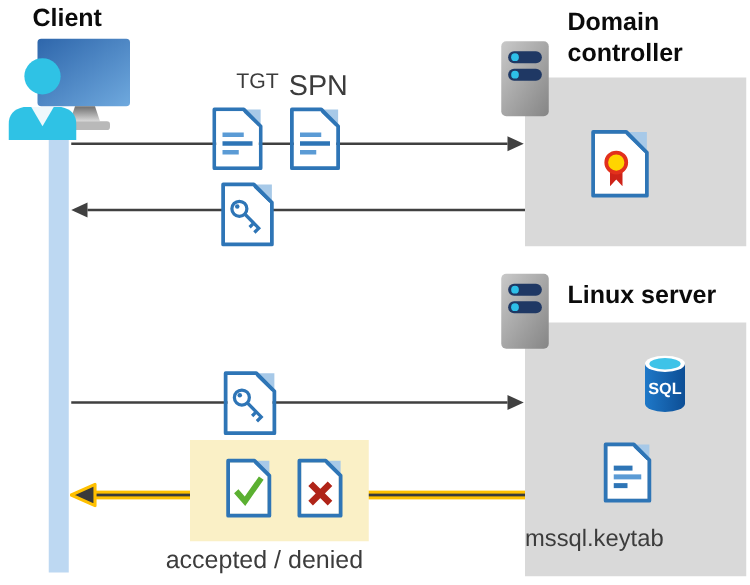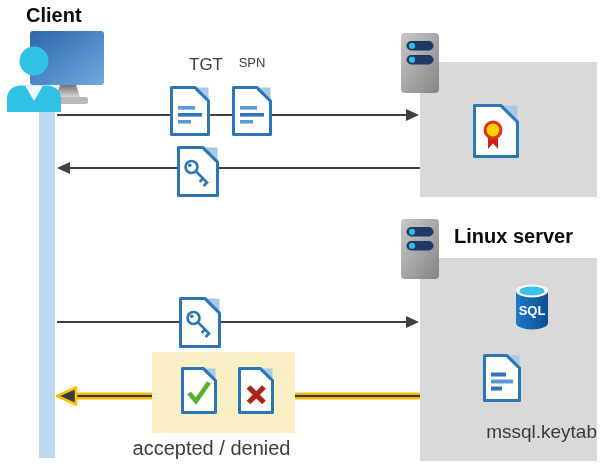--- a/index.html
+++ b/index.html
@@ -47,21 +47,21 @@
       <circle cx="34" cy="37" r="14.5" fill="#2fc2e5"></circle>
       <path d="M7 88 V75 Q7 64 19 61.5 L49 61.5 Q61 64 61 75 V88 Z" fill="#2fc2e5"></path>
       <polygon points="25,61.5 43,61.5 34,77" fill="#eef8fc"></polygon>
     </svg>
   </div>
 
   <div class="aline" style="left:57px;top:114px;width:349px;"></div>
   <div class="ahead-r" style="left:406px;top:109px;"></div>
 
   <div class="lbl" style="left:185px;top:55px;width:42px;font-size:17px;text-align:center;">TGT</div>
-  <div class="lbl" style="left:231px;top:55px;width:42px;font-size:13px;text-align:center;">SPN</div>
+  <div class="lbl" style="left:231px;top:55px;width:42px;font-size:23px;text-align:center;">SPN</div>
 
   <div class="icon" style="left:169px;top:85px;">
     <svg width="42" height="52" viewBox="0 0 42 52">
       <polygon points="26,2.5 39.5,2.5 39.5,16" fill="#a7c9e8"></polygon>
       <polygon points="26,2.5 39.5,16 26,16" fill="#2e75b6"></polygon>
       <path d="M2.5 2.5 H26 L39.5 16 V49.5 H2.5 Z" fill="#ffffff" fill-opacity="0" stroke="#2e75b6" stroke-width="3" stroke-linejoin="round"></path>
       <path d="M4 4 H25 L38 16.5 V48 H4 Z" fill="#ffffff"></path>
       <rect x="9" y="21" width="17" height="3.6" fill="#5b9bd5"></rect>
       <rect x="9" y="28" width="24" height="3.6" fill="#2e75b6"></rect>
       <rect x="9" y="35" width="13" height="3.6" fill="#5b9bd5"></rect>
@@ -89,20 +89,21 @@
       <polygon points="27,2.5 41.5,17 27,17" fill="#2e75b6"></polygon>
       <path d="M4 4 H26 L40 17.5 V49 H4 Z" fill="#ffffff"></path>
       <path d="M2.5 2.5 H27 L41.5 17 V50.5 H2.5 Z" fill="none" stroke="#2e75b6" stroke-width="3" stroke-linejoin="round"></path>
       <circle cx="15.5" cy="22" r="6" fill="none" stroke="#2e75b6" stroke-width="2.6"></circle>
       <circle cx="13.8" cy="20.2" r="1.8" fill="#2e75b6"></circle>
       <path d="M19.8 26.2 L31 37.5 L27.5 41 M27 33.5 L23.7 36.8" fill="none" stroke="#2e75b6" stroke-width="2.6"></path>
     </svg>
   </div>
 
   <div class="gray-box" style="left:420px;top:62px;width:177px;height:135px;"></div>
+  <div class="title" style="left:454px;top:6px;width:146px;">Domain controller</div>
 
   <div class="icon" style="left:400px;top:32px;">
     <svg width="40" height="62" viewBox="0 0 40 62">
       <defs>
         <linearGradient id="srvg1" x1="0" y1="0" x2="1" y2="1">
           <stop offset="0" stop-color="#c9c9c9"></stop>
             <stop offset="1" stop-color="#858585"></stop>
         </linearGradient>
       </defs>
       <rect x="1" y="1" width="38" height="60" rx="4" fill="url(#srvg1)"></rect>
@@ -210,15 +211,15 @@
       <polygon points="25,2.5 37.5,2.5 37.5,15" fill="#a7c9e8"></polygon>
       <polygon points="25,2.5 37.5,15 25,15" fill="#2e75b6"></polygon>
       <path d="M4 4 H24 L36 15.5 V46 H4 Z" fill="#ffffff"></path>
       <path d="M2.5 2.5 H25 L37.5 15 V47.5 H2.5 Z" fill="none" stroke="#2e75b6" stroke-width="3" stroke-linejoin="round"></path>
       <rect x="9" y="19.5" width="15" height="4" fill="#2e75b6"></rect>
       <rect x="9" y="26.5" width="22" height="4" fill="#5b9bd5"></rect>
       <rect x="9" y="33.5" width="11" height="4" fill="#2e75b6"></rect>
     </svg>
   </div>
 
-  <div class="lbl" style="left:420px;top:421px;width:177px;font-size:19px;text-align:right;">mssql.keytab</div>
+  <div class="lbl" style="left:420px;top:421px;width:177px;font-size:19px;text-align:left;">mssql.keytab</div>
 
 </div>
 
 </body></html>

